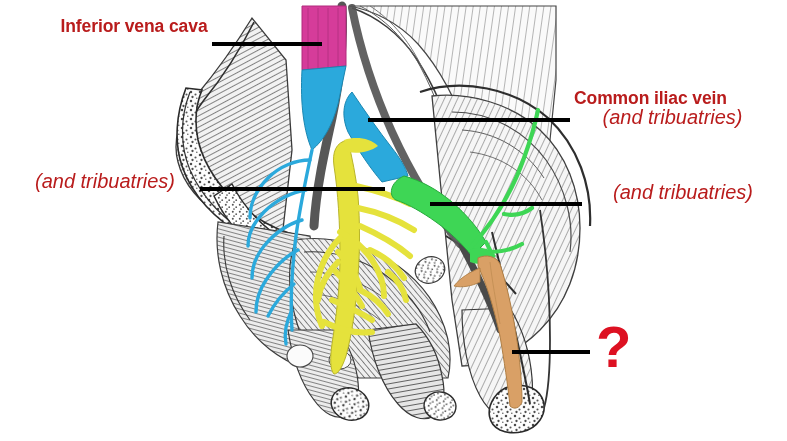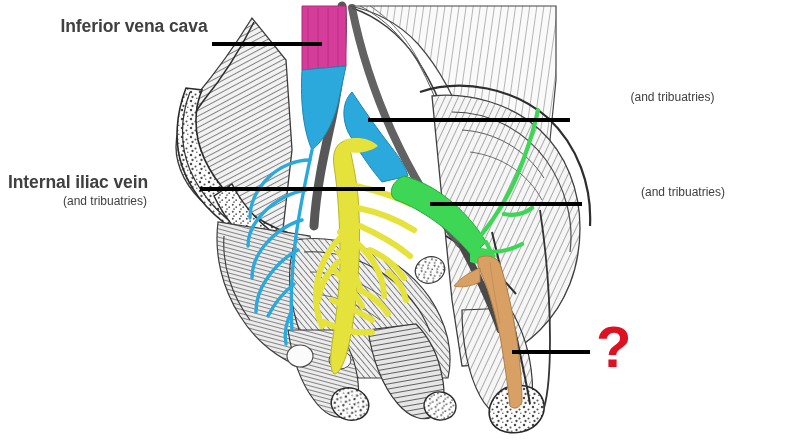--- a/index.html
+++ b/index.html
@@ -4,27 +4,27 @@
 <title>Pelvic Veins Anatomy Quiz Diagram</title>
 <style>
   html,body{margin:0;padding:0;background:#ffffff;}
   body{
     width:787px;height:441px;position:relative;overflow:hidden;
     font-family:"Liberation Sans", sans-serif;
     background:#ffffff;
   }
   #stage{position:absolute;left:0;top:0;width:787px;height:441px;}
   .art{position:absolute;left:0;top:0;width:787px;height:441px;}
-  .label{position:absolute;color:#404040;}
+  .label{position:absolute;color:#b91c1c;}
   .label .l1{
     font-weight:bold;font-size:17.5px;line-height:20px;
     letter-spacing:-0.1px;white-space:nowrap;
   }
   .label .l2{
-    font-size:12px;line-height:19px;
+    font-style:italic;font-size:20px;line-height:19px;
     white-space:nowrap;
   }
   .lbl-ivc{left:46px;top:16px;text-align:center;width:176px;}
   .lbl-ivc .l1{white-space:normal;}
   .lbl-internal{left:8px;top:172px;text-align:left;}
   .lbl-internal .l2{text-align:center;width:194px;}
   .lbl-common{left:574px;top:88px;text-align:left;}
   .lbl-common .l2{text-align:center;width:197px;}
   .lbl-external{left:586px;top:183px;text-align:left;}
   .lbl-external .l2{text-align:center;width:194px;}
@@ -245,25 +245,25 @@
       <line x1="430" y1="204" x2="582" y2="204"></line>
       <line x1="512" y1="352" x2="590" y2="352"></line>
     </g>
   </svg>
 
   <div class="label lbl-ivc">
     <div class="l1">Inferior vena cava</div>
   </div>
 
   <div class="label lbl-internal">
-    <div class="l1">Internal iliac vein</div>
     <div class="l2">(and tribuatries)</div>
   </div>
 
   <div class="label lbl-common">
+    <div class="l1">Common iliac vein</div>
     <div class="l2">(and tribuatries)</div>
   </div>
 
   <div class="label lbl-external">
     <div class="l2">(and tribuatries)</div>
   </div>
 
   <div class="qmark">?</div>
 
 </div>

